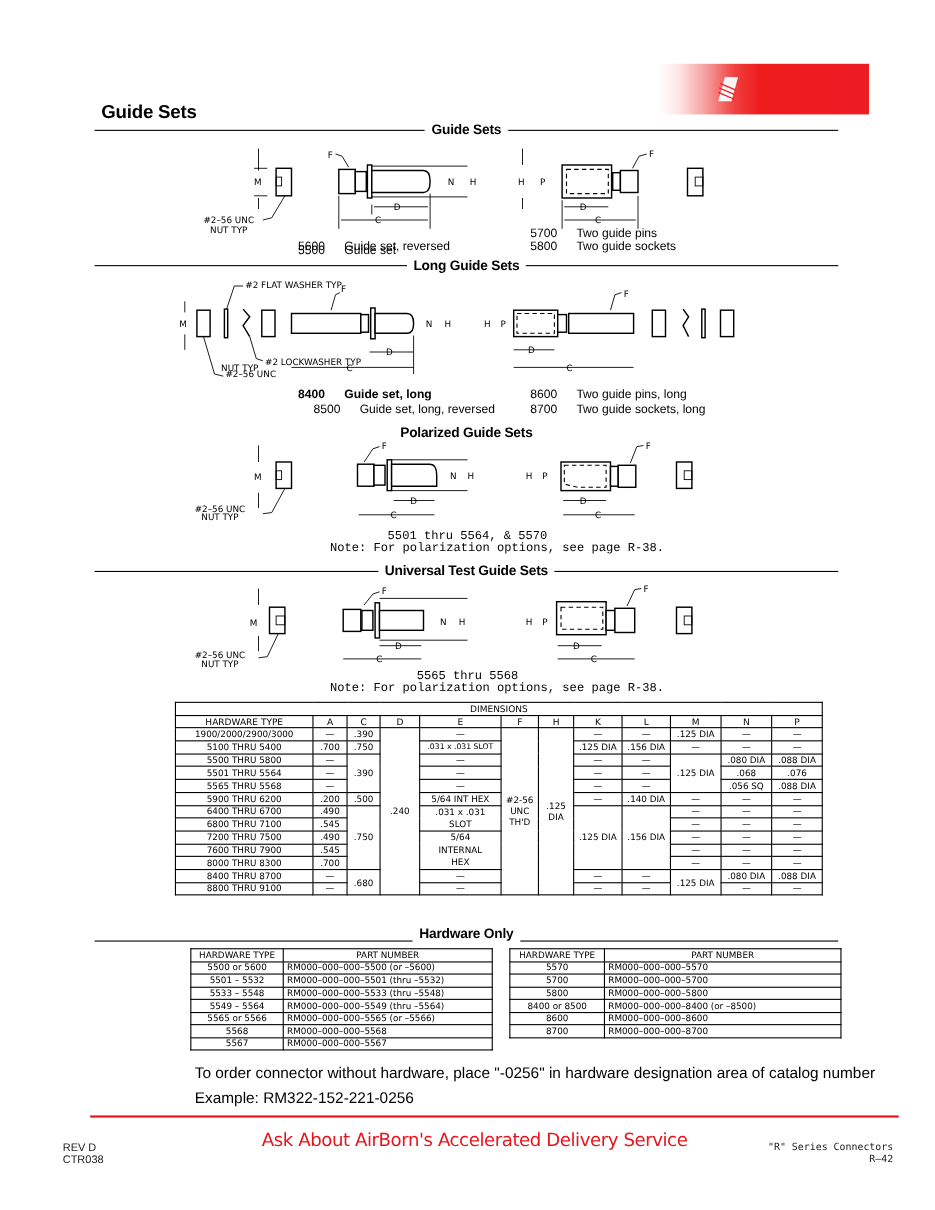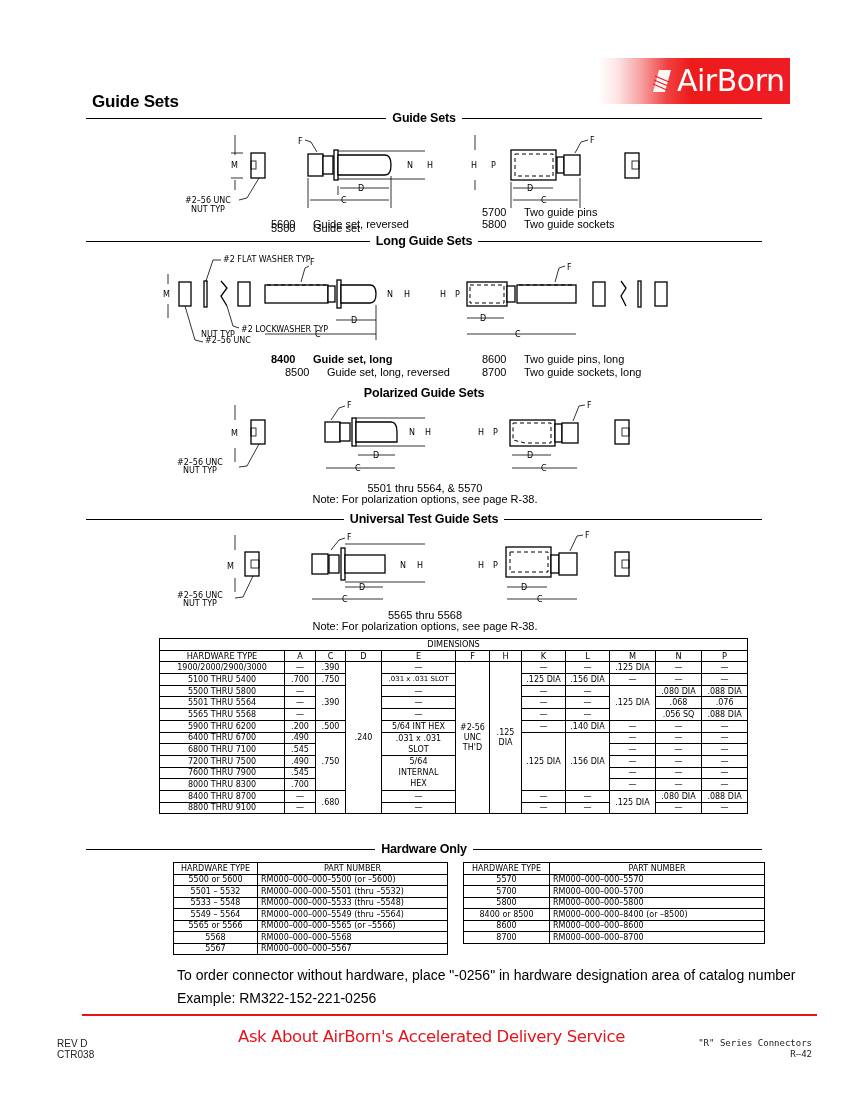--- a/index.html
+++ b/index.html
@@ -23,21 +23,21 @@
   
   svg.drawing { position: absolute; overflow: visible; }
   svg.drawing text { font-family: "DejaVu Sans", sans-serif; font-size: 8px; fill: #000; }
   svg.drawing .thin { stroke: #000; stroke-width: 0.8; fill: none; }
   svg.drawing .thick { stroke: #000; stroke-width: 1.3; fill: #fff; }
   svg.drawing .dash { stroke: #000; stroke-width: 1; fill: none; stroke-dasharray: 4 3; }
 
   
   .cap { position: absolute; font-size: 11px; white-space: nowrap; }
   .cap .code { display: inline-block; width: 42px; }
-  .center-cap { position: absolute; font-size: 11px; text-align: center; white-space: nowrap; }
+  .center-cap { position: absolute; font-size: 11px; text-align: center; white-space: nowrap; font-family: Liberation Mono, monospace; }
 
   
   table.dims { position: absolute; left: 159px; top: 638px; width: 498px; border-collapse: collapse;
                font-family: "DejaVu Sans", sans-serif; font-size: 8px; table-layout: fixed; }
   table.dims td, table.dims th { border: 1px solid #000; text-align: center; height: 11.7px; padding: 0 1px; line-height: 9px; white-space: nowrap; font-weight: normal; }
   table.dims th { font-size: 8.2px; }
 
   
   table.hw-table { position: absolute; border-collapse: collapse; font-family: "DejaVu Sans", sans-serif; font-size: 8px; table-layout: fixed; }
   table.hw-table td, table.hw-table th { border: 1px solid #000; height: 11.5px; padding: 0 3px; line-height: 9px; white-space: nowrap; font-weight: normal; }
@@ -57,21 +57,20 @@
 <body>
 
 <div class="abs page-title">Guide Sets</div>
 <div class="abs logo">
   <svg class="logo-mark" viewBox="0 0 22 26">
     <polygon points="2,24 8,2 20,2 14,24" fill="#fff" opacity="0.95"></polygon>
     <polyline points="4,8 18,14" stroke="#ed1c24" stroke-width="1.2" fill="none"></polyline>
     <polyline points="3,12 17,18" stroke="#ed1c24" stroke-width="1.2" fill="none"></polyline>
     <polyline points="2,16 16,22" stroke="#ed1c24" stroke-width="1.2" fill="none"></polyline>
   </svg>
-  <span class="logo-text">AirBorn</span>
 </div>
 
 <div class="divider" style="left:86px; top:111px; width:676px;">
   <div class="line"></div>
   <span class="label">Guide Sets</span>
   <div class="line"></div>
 </div>
 
 <svg class="drawing" style="left:195px; top:130px;" width="450" height="85">
 
@@ -466,21 +465,21 @@
     <td>—</td>
     <td>—</td>
     <td>—</td>
     <td>—</td>
     <td>—</td>
     <td>—</td>
   </tr>
 </tbody>
   </table>
 
-<div class="divider" style="left:86px; top:842px; width:676px;">
+<div class="divider" style="left:86px; top:842px; width:676px;align-items:flex-end;">
   <div class="line"></div>
   <span class="label">Hardware Only</span>
   <div class="line"></div>
 </div>
 
 <table class="hw-table" style="left:173px; top:862px; width:274px;">
   <colgroup>
       <col style="width:84px">
       <col style="width:190px">
     </colgroup>

